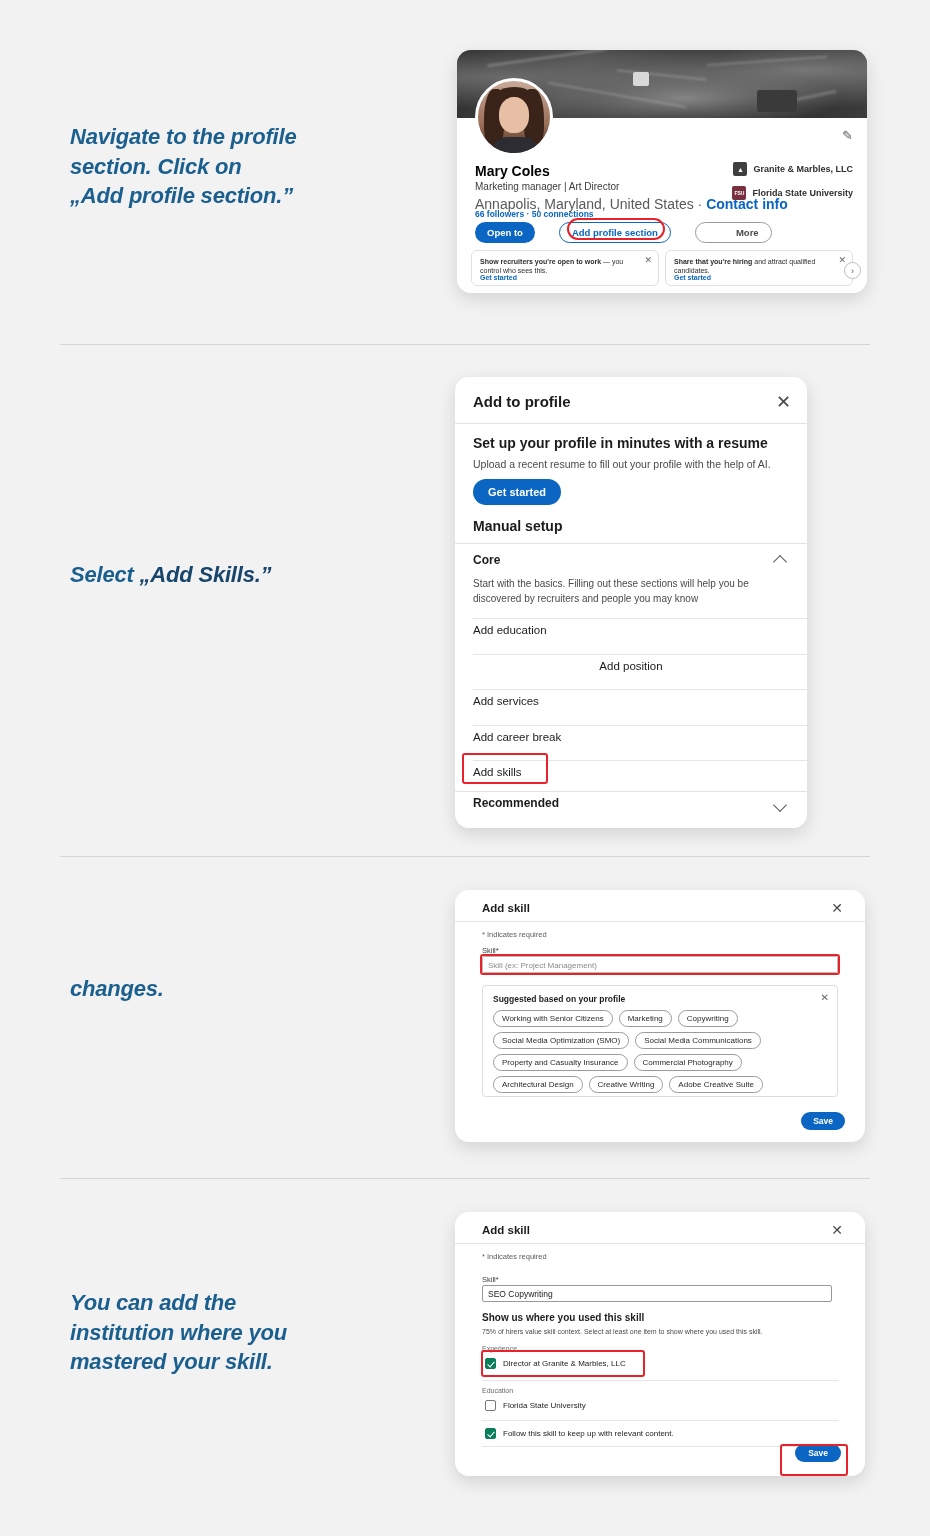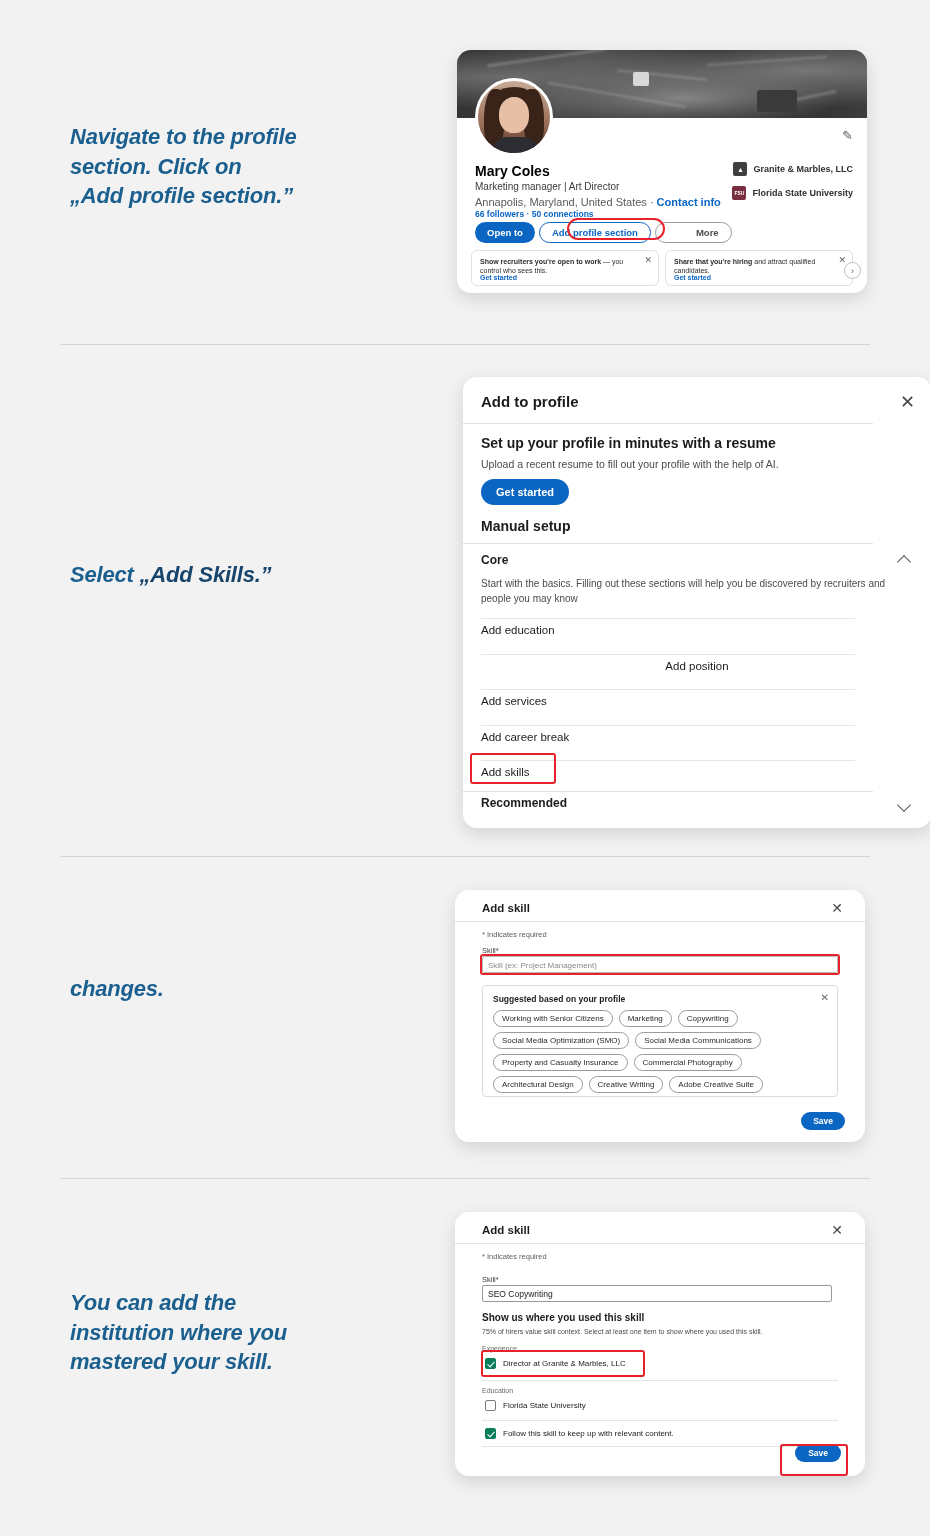--- a/index.html
+++ b/index.html
@@ -60,25 +60,25 @@
     border-radius: 48% 48% 45% 45%; background: #e6bfa5;
   }
   .avatar .hairL { position:absolute; left:6px; top:8px; width:20px; height:60px; border-radius: 50% 30% 40% 40%; background:#3a2318; }
   .avatar .hairR { position:absolute; right:6px; top:8px; width:20px; height:60px; border-radius: 30% 50% 40% 40%; background:#3a2318; }
   .avatar .hairTop { position:absolute; left:16px; top:6px; width:40px; height:22px; border-radius: 50% 50% 30% 30%; background:#3a2318; }
   .avatar .body { position:absolute; left:12px; top:56px; width:50px; height:30px; border-radius: 18px 18px 0 0; background:#2c2c32; }
   .edit-pencil { position:absolute; right:14px; top:78px; font-size:13px; color:#5b5b5b; }
 
   .p-name { position:absolute; left:18px; top:113px; font-size:14px; font-weight:bold; color:#000; }
   .p-head { position:absolute; left:18px; top:131px; font-size:10px; color:#3c3c3c; }
-  .p-loc  { position:absolute; left:18px; top:146px; font-size:11px; color:#5a5a5a; }
+  .p-loc  { position:absolute; left:18px; top:146px; font-size:14px; color:#5a5a5a; }
   .p-loc b { color:#0a66c2; font-weight:bold; }
   .p-stats{ position:absolute; left:18px; top:159px; font-size:8.5px; color:#0a66c2; font-weight:bold; }
 
-  .btn-row { position:absolute; left:18px; top:172px; display:flex; gap:4px; align-items:center; }
+  .btn-row { position:absolute; left:18px; top:172px; display:flex; gap:24px; align-items:center; }
   .btn-primary {
     background:#0a66c2; color:#fff; font-size:9.5px; font-weight:bold;
     padding:5px 12px; border-radius:14px;
   }
   .btn-outline {
     color:#0a66c2; font-size:9.5px; font-weight:bold;
     padding:4px 12px; border-radius:14px; border:1.4px solid #0a66c2; background:#fff;
   }
   .btn-outline.grey { color:#4c4c4c; border-color:#9a9a9a;padding-left:40px; }
 
@@ -90,21 +90,21 @@
   .promo .txt b { font-weight:bold; }
   .promo .get { position:absolute; left:8px; bottom:4px; font-size:7px; color:#0a66c2; font-weight:bold; }
   .promo .x { position:absolute; right:6px; top:4px; font-size:9px; color:#666; }
   .carousel-arrow {
     position:absolute; right:6px; top:212px; width:17px; height:17px; border-radius:50%;
     border:1px solid #bdbdbd; background:#fff; color:#555; font-size:9px;
     display:flex; align-items:center; justify-content:center;
   }
 
   
-  #card2 { left: 455px; top: 377px; width: 468px; height: 451px; margin-left: 8px; }
+  #card2 { left: 455px; top: 377px; width: 352px; height: 451px; }
   .c2-title { position:absolute; left:18px; top:16px; font-size:15px; font-weight:bold; color:#1c1c1c; }
   .c2-x { position:absolute; right:16px; top:14px; font-size:18px; color:#4a4a4a; }
   .c2-hr { position:absolute; left:0; width:410px; height:1px; background:#e3e3e3; }
   .c2-h2 { position:absolute; left:18px; font-size:14px; font-weight:bold; color:#1c1c1c; }
   .c2-sub{ position:absolute; left:18px; right:18px; font-size:10.5px; color:#4a4a4a; line-height:1.45; }
   .c2-btn { position:absolute; left:18px; background:#0a66c2; color:#fff; font-size:11px; font-weight:bold; padding:7px 15px; border-radius:16px; }
   .c2-row { position:absolute; left:18px; right:18px; font-size:11.5px; color:#1c1c1c; }
   .c2-rowline { position:absolute; left:18px; width:374px; height:1px; background:#e6e6e6; }
   .chev { position:absolute; right:20px; width:12px; height:12px; }
   .chev:before {

